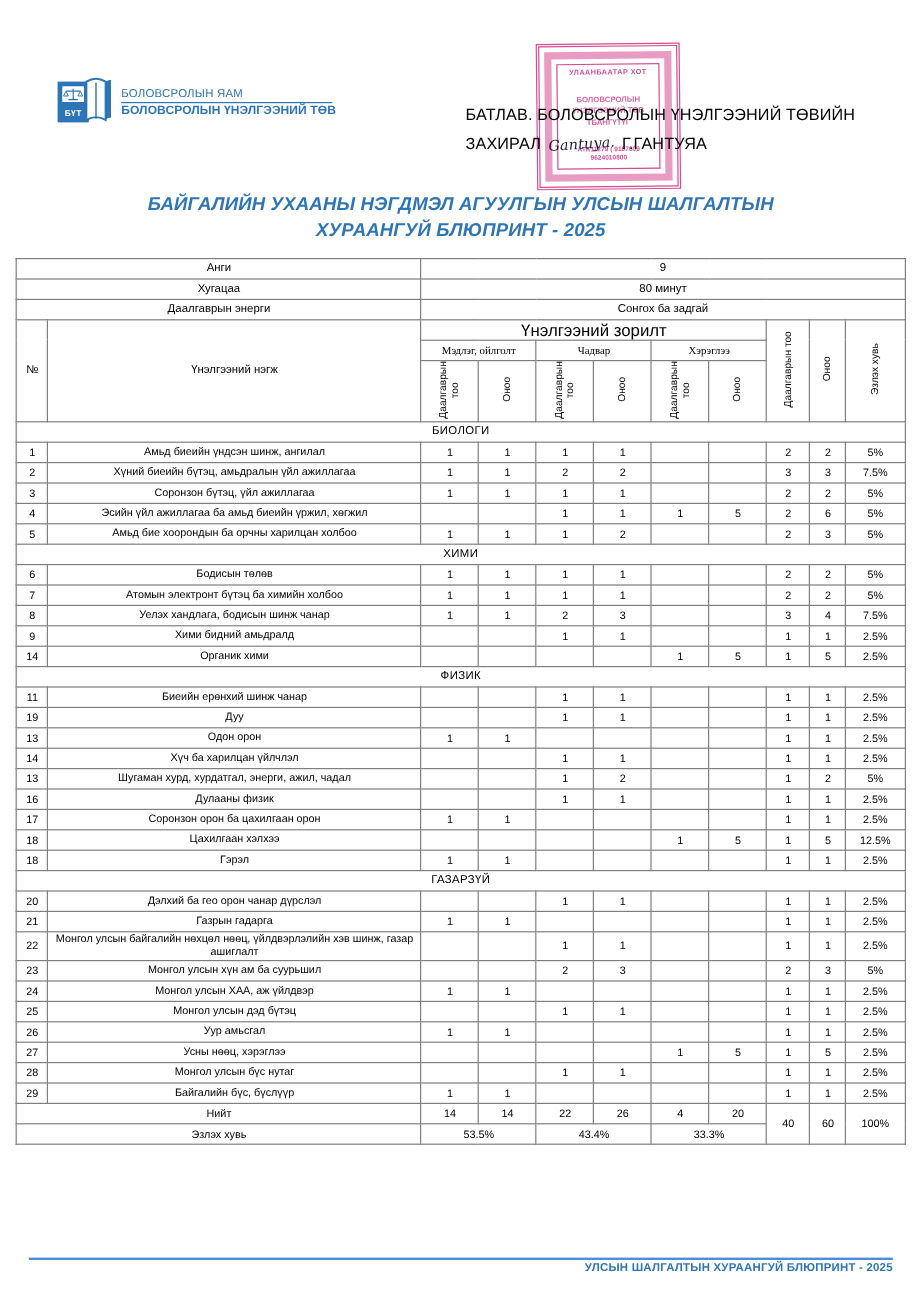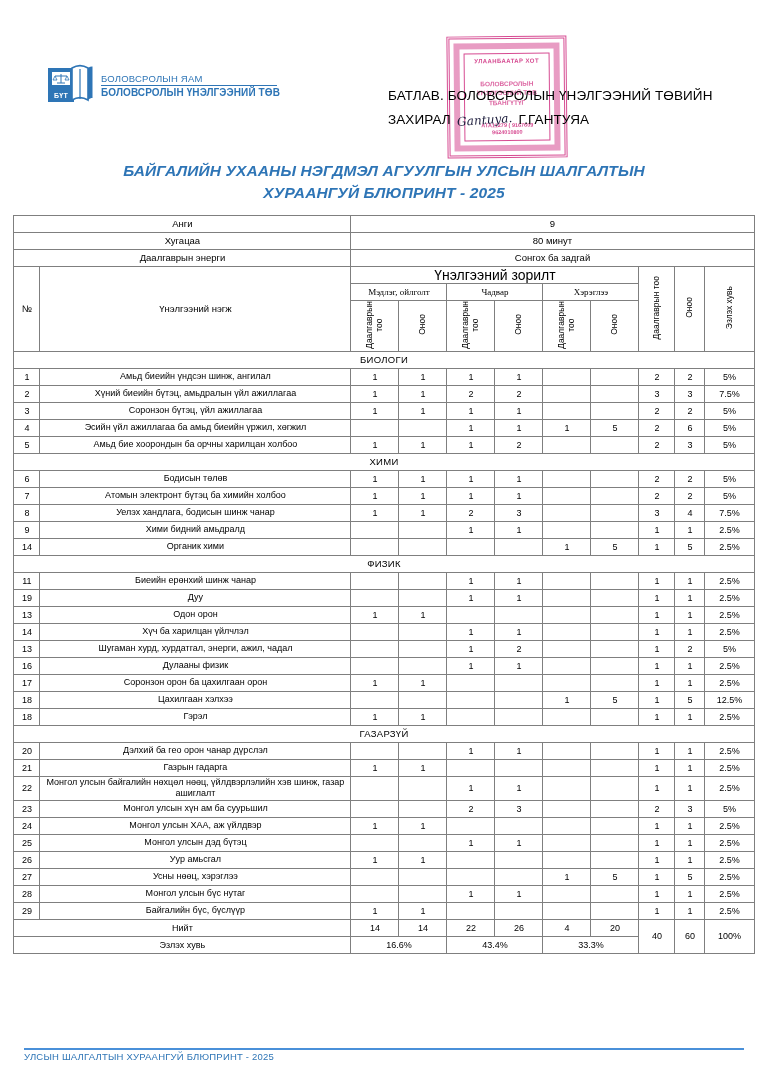--- a/index.html
+++ b/index.html
@@ -243,22 +243,23 @@
   }
   .footer-rule {
     width: 720px;
     margin: 0 auto;
     height: 2px;
     background: #4a90d9;
   }
   .footer-text {
     width: 720px;
     margin: 1px auto 0;
+    text-align: right;
     color: #2E75B6;
-    font-weight: normal;
+    font-weight: bold;
     font-size: 9.5px;
     letter-spacing: .2px;
   }
 </style>
 </head>
 <body>
 
 <div class="page">
 
   <div class="header">
@@ -764,21 +765,21 @@
         <td class="val">22</td>
         <td class="val">26</td>
         <td class="val">4</td>
         <td class="val">20</td>
         <td class="val" rowspan="2">40</td>
         <td class="val" rowspan="2">60</td>
         <td class="val" rowspan="2">100%</td>
       </tr>
       <tr class="total-row">
         <td class="pct-label" colspan="2">Эзлэх хувь</td>
-        <td class="val" colspan="2">16.6%</td>
+        <td class="val" colspan="2">53.5%</td>
         <td class="val" colspan="2">43.4%</td>
         <td class="val" colspan="2">33.3%</td>
       </tr>
     </tbody>
   </table>
 
   <div class="footer">
     <div class="footer-rule"></div>
     <div class="footer-text">УЛСЫН ШАЛГАЛТЫН ХУРААНГУЙ БЛЮПРИНТ - 2025</div>
   </div>

